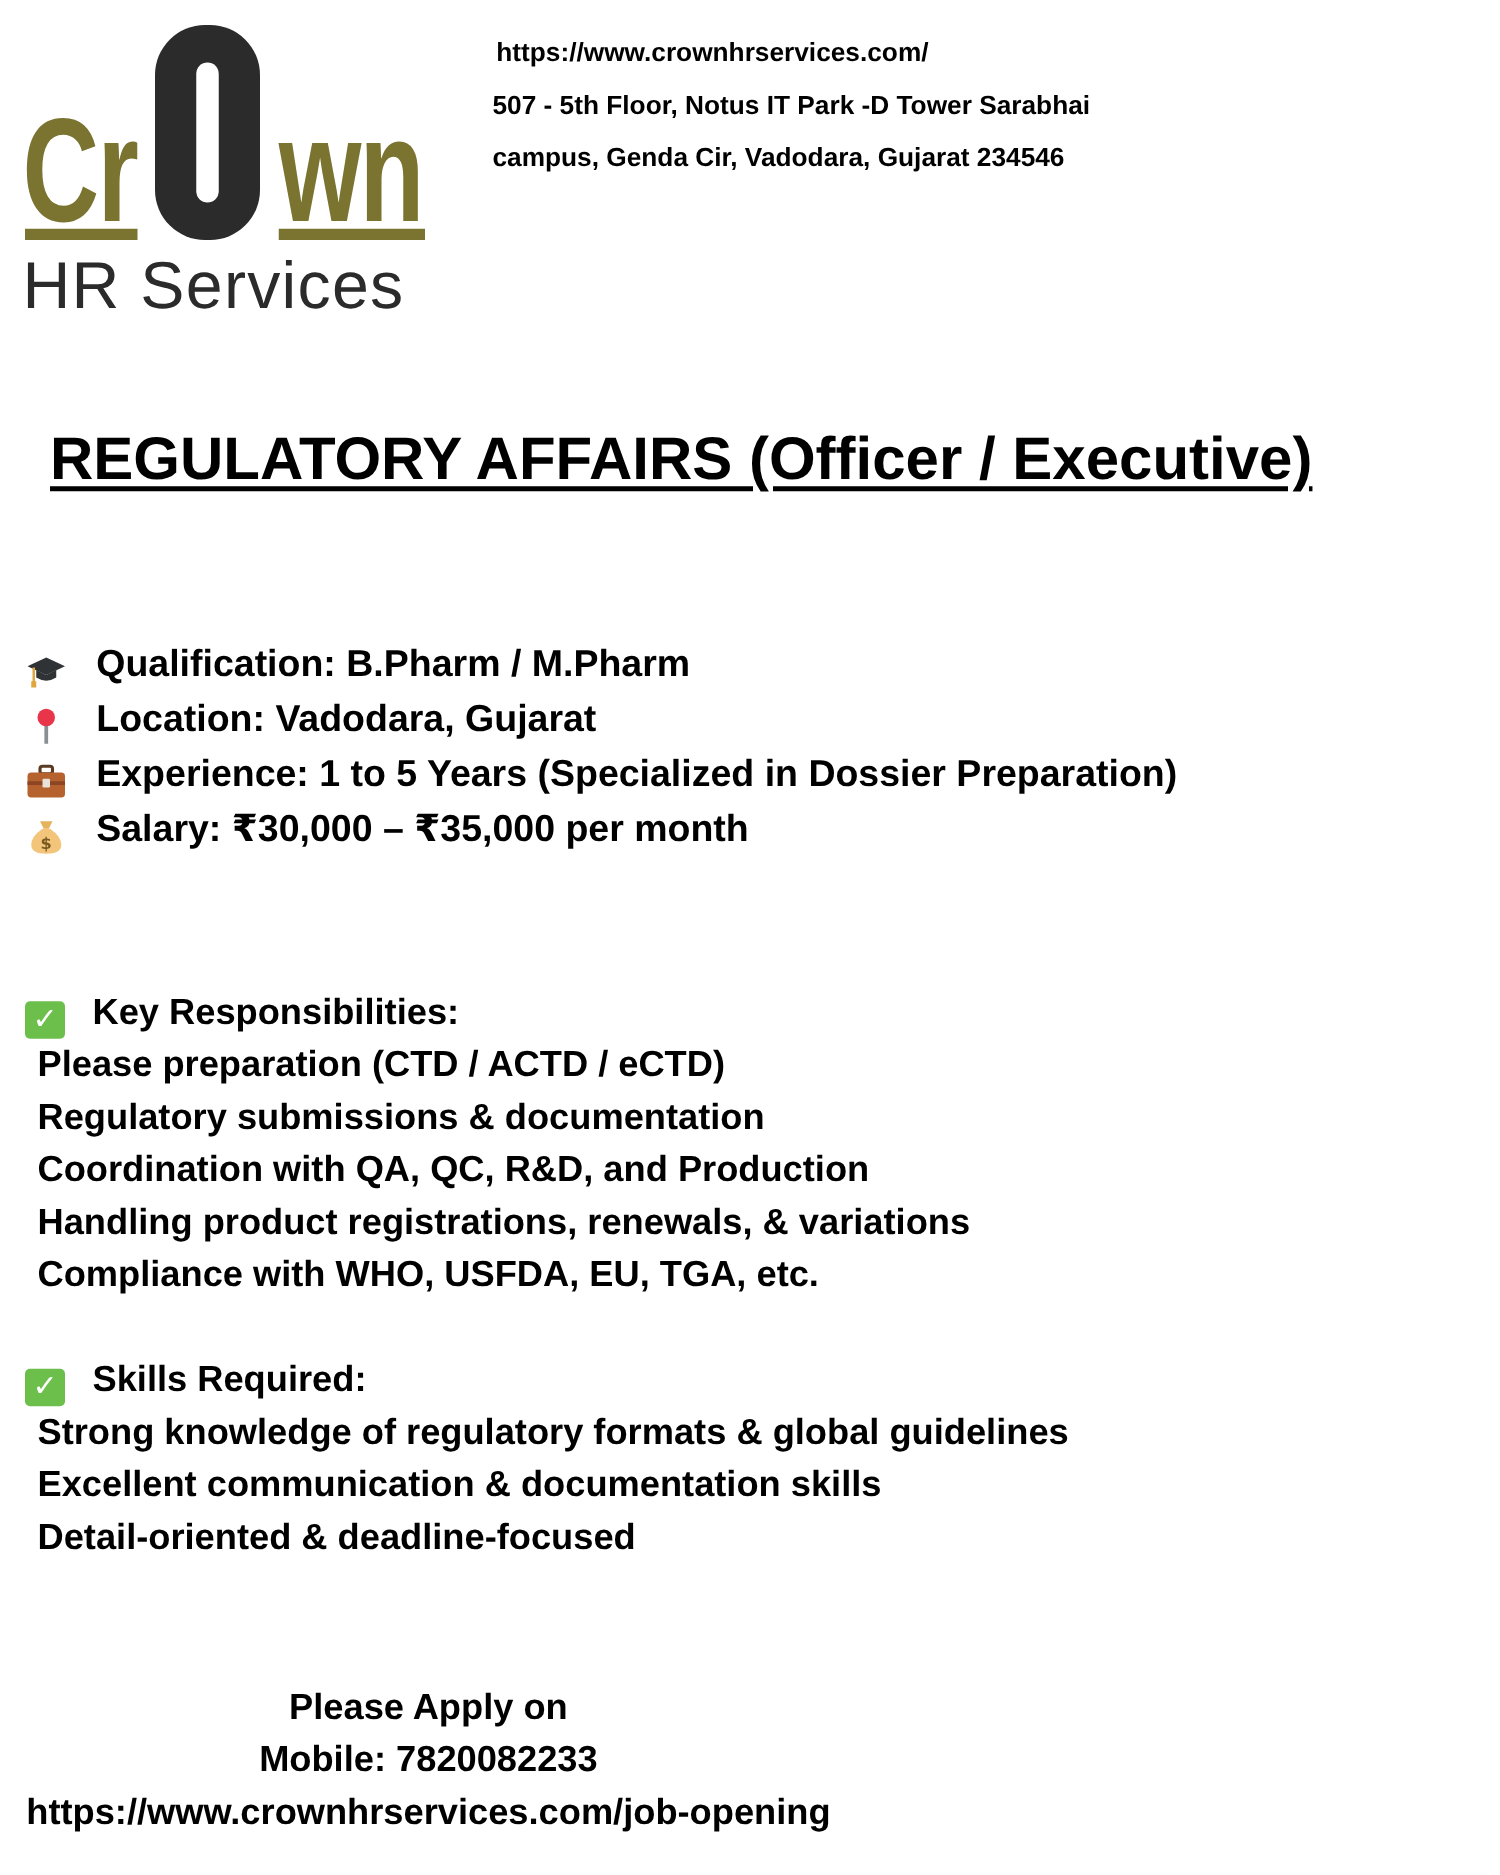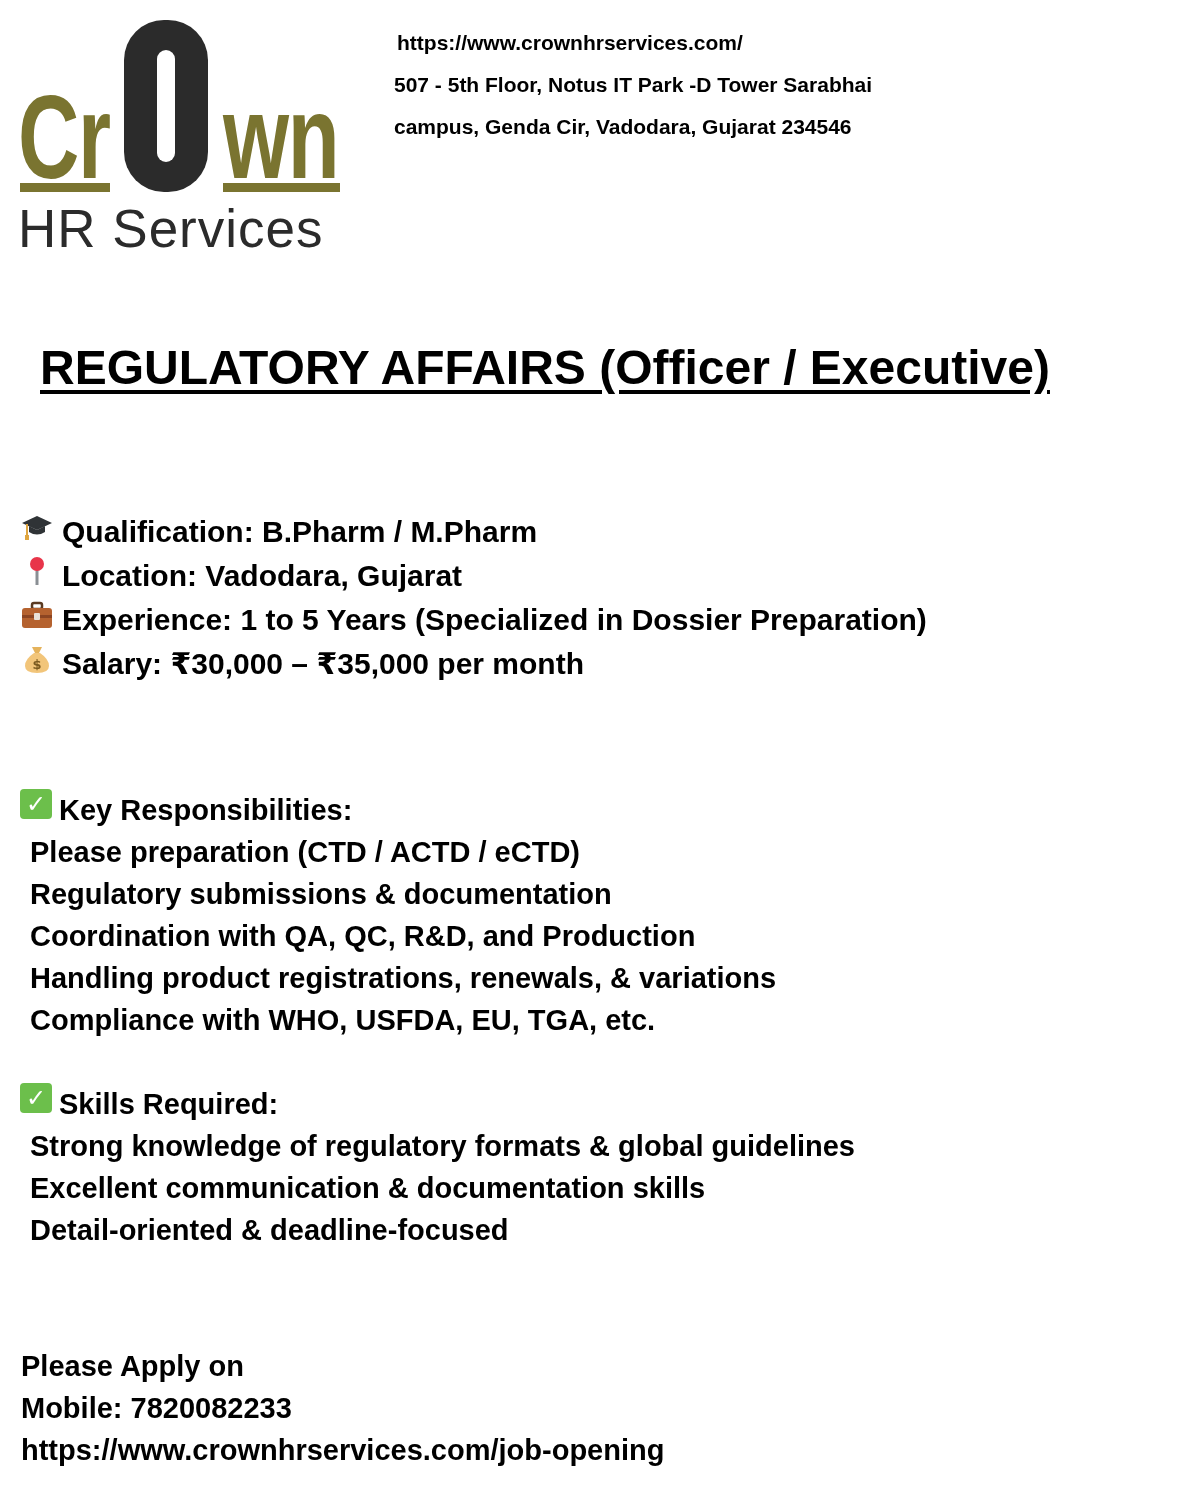--- a/index.html
+++ b/index.html
@@ -28,30 +28,30 @@
     .contact { left:394px; top:22px; font-size:21px; font-weight:bold; line-height:42px; }
     .contact div { white-space:nowrap; }
     .contact .url { padding-left:3px; }
 
     
     .title { left:40px; top:340px; font-size:48px; font-weight:bold; white-space:nowrap;
       text-decoration:underline; text-decoration-thickness:4px; text-underline-offset:6px; }
 
     
     .info { left:20px; top:510px; font-size:30px; font-weight:bold; line-height:44px; }
-    .row { display:flex; align-items:flex-start; white-space:nowrap; }
+    .row { display:flex; align-items:flex-end; white-space:nowrap;gap:15px; }
     .ico { width:34px; height:34px; margin-right:8px; display:inline-flex; align-items:center; justify-content:center; flex:none; }
 
     
     .section { left:20px; font-size:29px; font-weight:bold; line-height:42px; }
     .section .item { padding-left:10px; white-space:nowrap; }
     .check { width:32px; height:30px; background:#6cbf4b; border-radius:4px; color:#fff; font-size:24px;
       display:inline-flex; align-items:center; justify-content:center; margin-right:7px; flex:none; }
 
-    .apply { left:21px; top:1345px; font-size:29px; font-weight:bold; line-height:42px; }
+    .apply { left:21px; top:1345px; font-size:29px; font-weight:bold; line-height:42px;text-align:center; }
     .apply div { white-space:nowrap; }
   </style>
 </head>
 <body>
 
 <div class="abs logo">
   <span class="cr">Cr</span>
   <div class="big-o"></div>
   <span class="wn">wn</span>
   <div class="bar left"></div>

